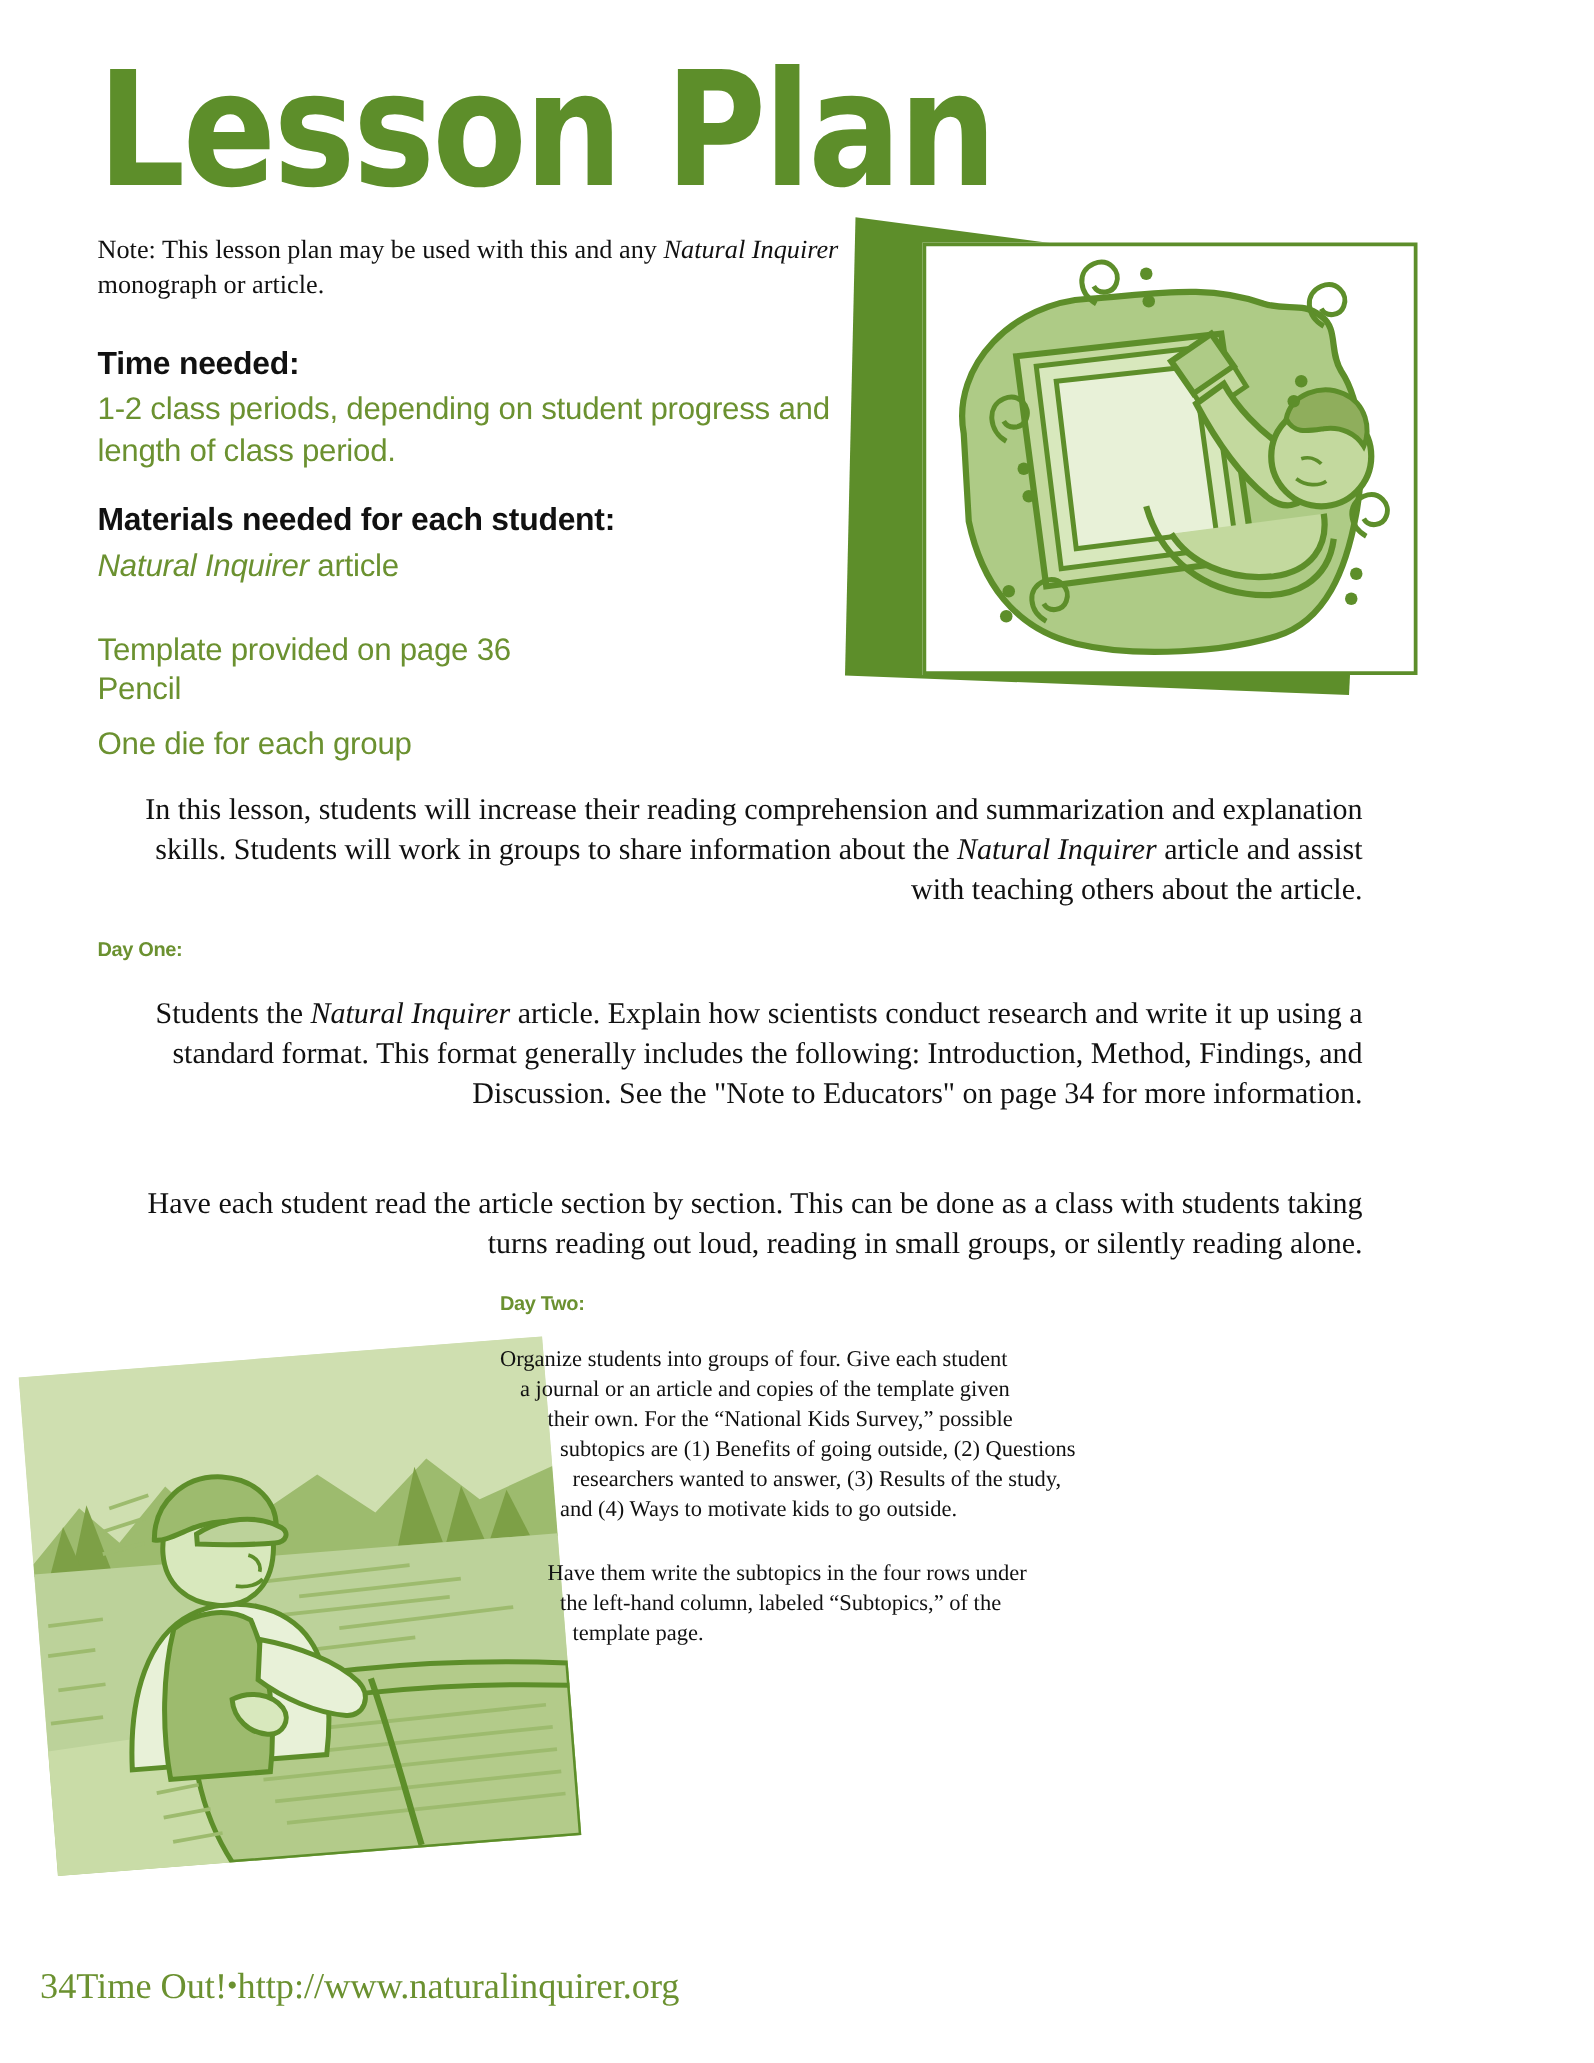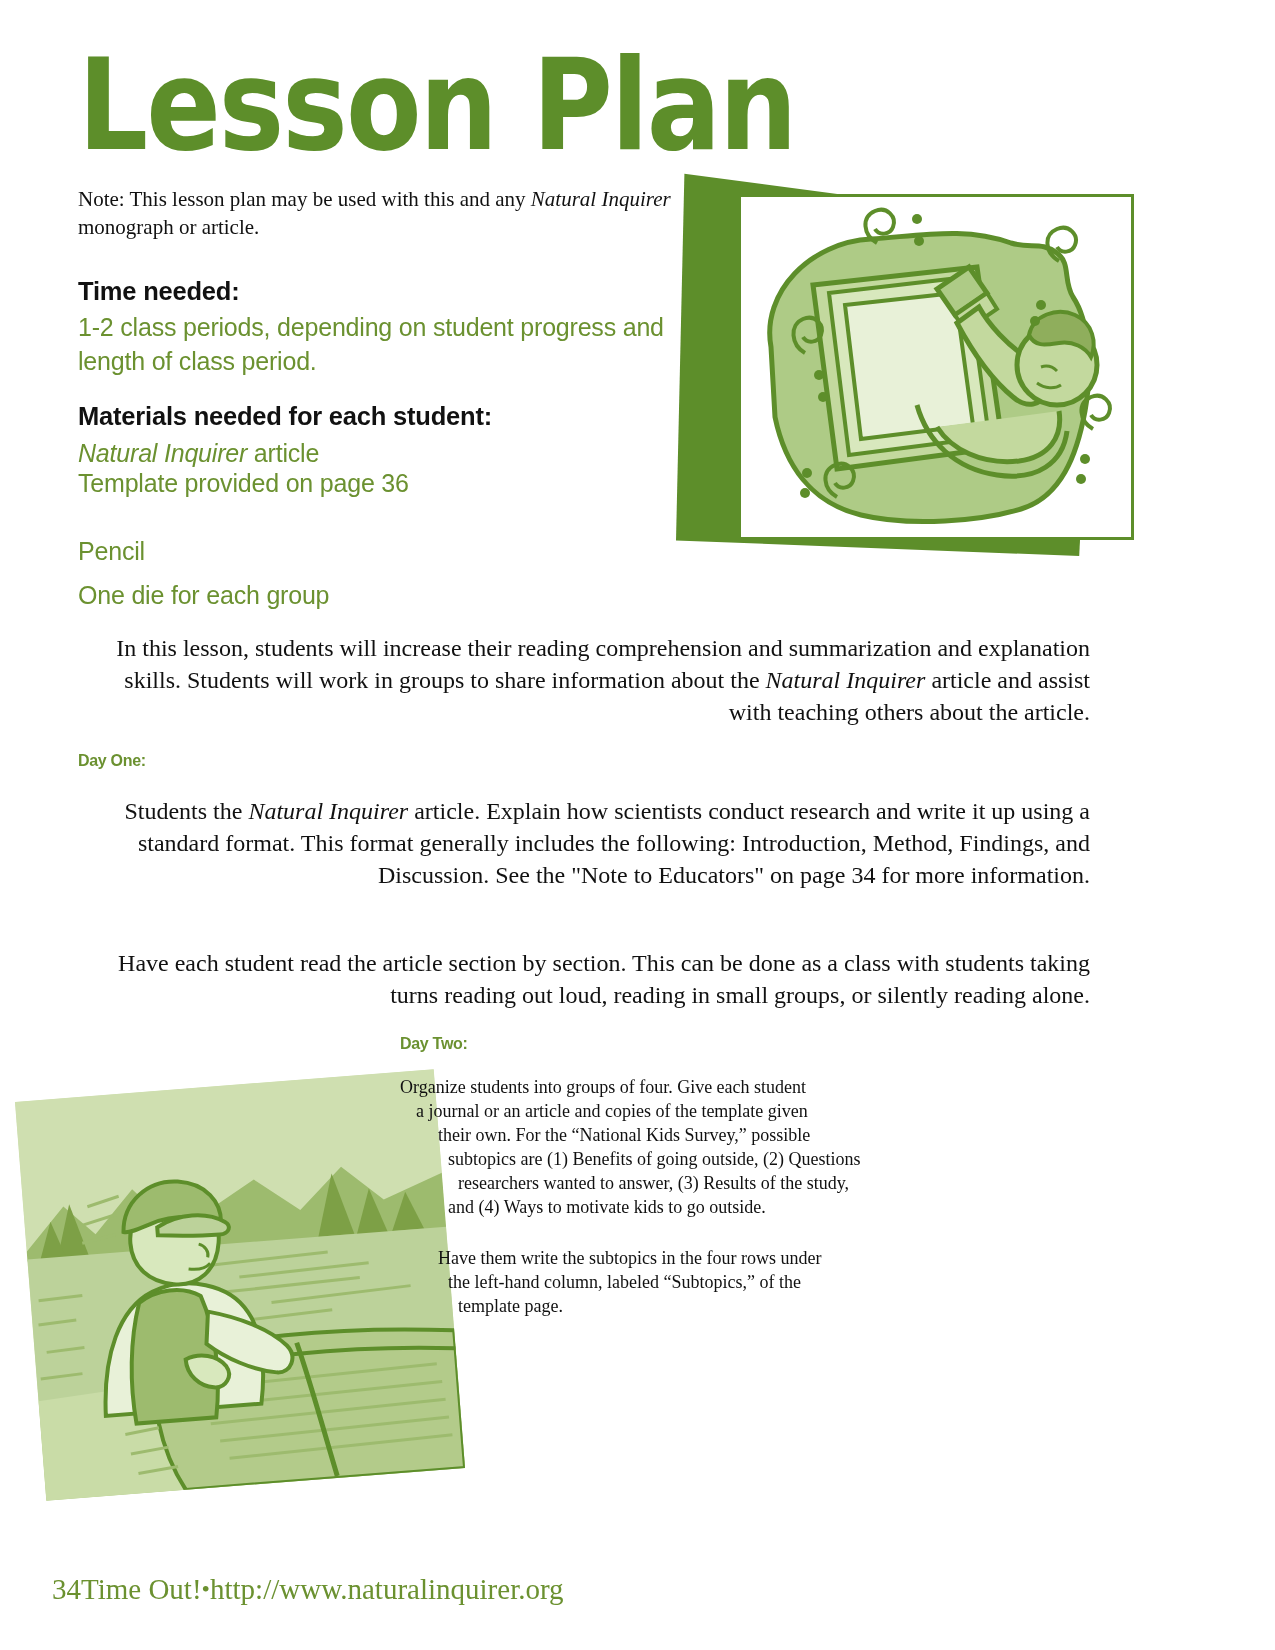--- a/index.html
+++ b/index.html
@@ -55,21 +55,21 @@
     color:#6b9130;
     letter-spacing:-0.2px;
     white-space:nowrap;
   }
   .green-line i{font-style:italic;}
 
   #time-needed-head{top:277px;}
   #time-needed-body{top:310px;width:620px;white-space:normal;line-height:1.36;}
   #materials-head{top:402px;}
   #mat0{top:439px;}
-  #mat1{top:469px;}
+  #mat1{top:506px;}
   #mat2{top:537px;}
   #mat3{top:581px;}
 
   
   .para{
     position:absolute;
     left:78px;
     width:1012px;
     font-size:24px;
     line-height:1.325;
@@ -105,21 +105,21 @@
   .dl.i2{padding-left:25px;}
   .dl.i3{padding-left:38px;}
   .dl.i4{padding-left:48px;}
   .dl.i5{padding-left:58px;}
   .dl.i6{padding-left:48px;}
   .dl.gap{margin-top:27px;}
 
   
   .footer{
     position:absolute;
-    left:52px; bottom:44px;
+    left:32px; bottom:44px;
     font-size:29px;
     color:#6b9130;
     white-space:nowrap;
   }
   .footer span{margin-right:0;}
   .f-num{margin-right:26px;}
   .f-name{margin-right:18px;}
   .f-dot{margin-right:20px;font-size:24px;vertical-align:2px;}
 
   

